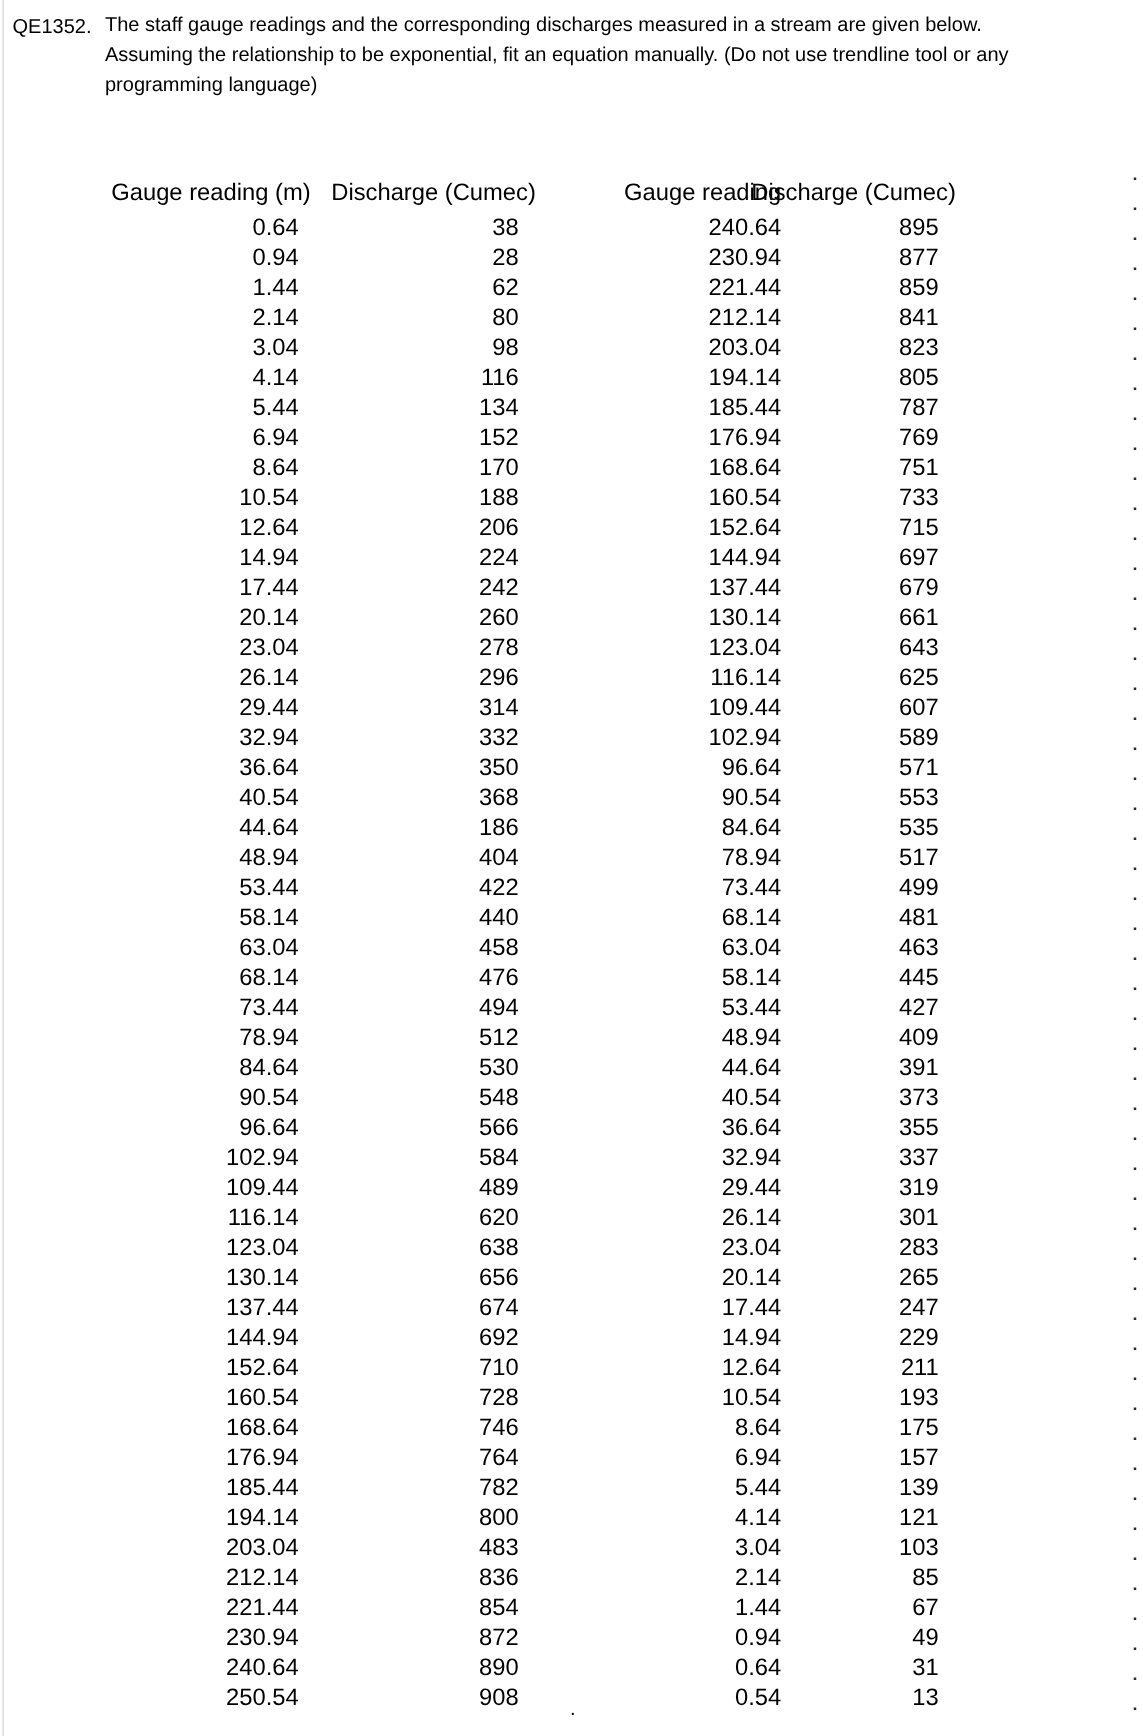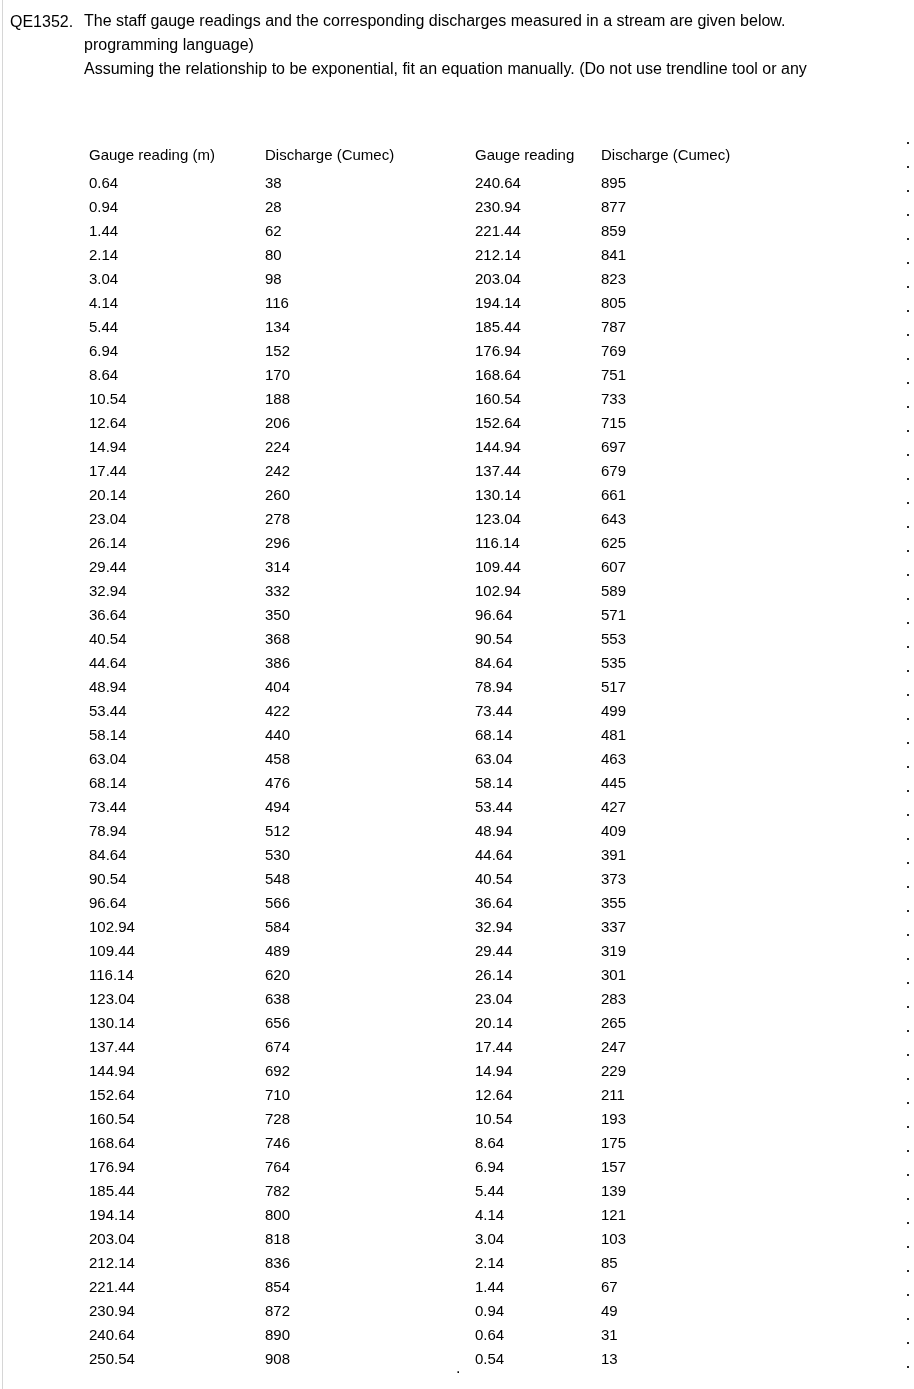--- a/index.html
+++ b/index.html
@@ -17,43 +17,43 @@
   }
   .question{
     position:absolute;left:10px;top:9px;right:18px;
     font-size:16px;line-height:24px;
   }
   .qid{position:absolute;left:0;top:1px;white-space:nowrap;}
   .qtext{margin-left:74px;}
   .qline{white-space:nowrap;}
   .colstack{
     position:absolute;top:145px;width:150px;
-    text-align:left;font-size:15px;
+    text-align:right;font-size:19px;
   }
   .chead{height:26px;line-height:19px;white-space:nowrap;}
   .cell{height:24px;line-height:24px;white-space:nowrap;}
   .edge-dot{
     position:absolute;left:907px;width:2px;height:2px;background:#2a2a2a;
   }
   .trailing-period{
     position:absolute;left:456px;top:1360px;font-size:16px;line-height:16px;
   }
 </style>
 </head>
 <body>
 
 <div class="page">
   <div class="left-rule"></div>
 
   <div class="question">
     <span class="qid">QE1352.</span>
     <div class="qtext">
       <div class="qline">The staff gauge readings and the corresponding discharges measured in a stream are given below.</div>
+      <div class="qline">Assuming the relationship to be exponential, fit an equation manually. (Do not use trendline tool or any</div>
       <div class="qline">programming language)</div>
-      <div class="qline">Assuming the relationship to be exponential, fit an equation manually. (Do not use trendline tool or any</div>
     </div>
   </div>
 
   <div class="colstack" style="left:89px">
     <div class="chead">Gauge reading (m)</div>
     <div class="values">
         <div class="cell">0.64</div>
         <div class="cell">0.94</div>
         <div class="cell">1.44</div>
         <div class="cell">2.14</div>
@@ -121,21 +121,21 @@
         <div class="cell">206</div>
         <div class="cell">224</div>
         <div class="cell">242</div>
         <div class="cell">260</div>
         <div class="cell">278</div>
         <div class="cell">296</div>
         <div class="cell">314</div>
         <div class="cell">332</div>
         <div class="cell">350</div>
         <div class="cell">368</div>
-        <div class="cell">386</div>
+        <div class="cell">186</div>
         <div class="cell">404</div>
         <div class="cell">422</div>
         <div class="cell">440</div>
         <div class="cell">458</div>
         <div class="cell">476</div>
         <div class="cell">494</div>
         <div class="cell">512</div>
         <div class="cell">530</div>
         <div class="cell">548</div>
         <div class="cell">566</div>
@@ -145,21 +145,21 @@
         <div class="cell">638</div>
         <div class="cell">656</div>
         <div class="cell">674</div>
         <div class="cell">692</div>
         <div class="cell">710</div>
         <div class="cell">728</div>
         <div class="cell">746</div>
         <div class="cell">764</div>
         <div class="cell">782</div>
         <div class="cell">800</div>
-        <div class="cell">818</div>
+        <div class="cell">483</div>
         <div class="cell">836</div>
         <div class="cell">854</div>
         <div class="cell">872</div>
         <div class="cell">890</div>
         <div class="cell">908</div>
       </div>
   </div>
   <div class="colstack" style="left:475px">
     <div class="chead">Gauge reading</div>
     <div class="values">

